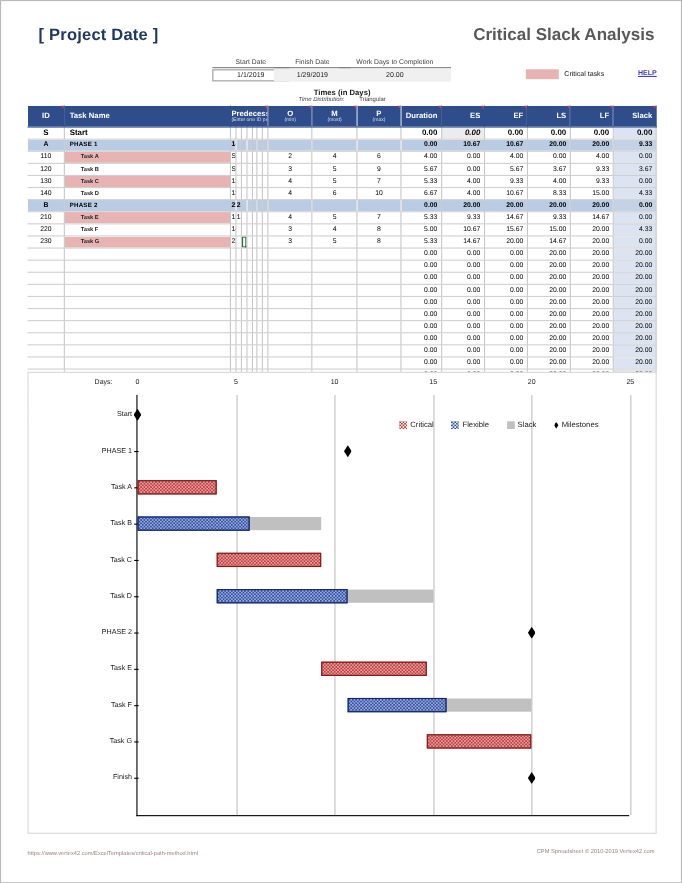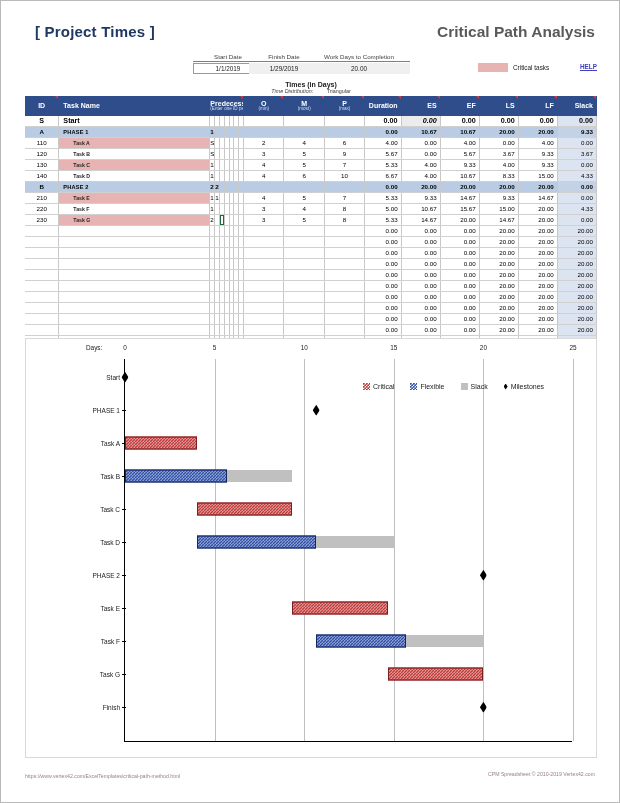--- a/index.html
+++ b/index.html
@@ -222,22 +222,22 @@
     position: absolute; right: 24px; top: 770px;
     font-size: 5.2px; color: #9a8080;
   }
 </style>
 </head>
 <body>
 
 <div id="page">
 
   <div id="header">
-    <div id="project-name">[ Project Times ]</div>
-    <div id="doc-title">Critical Path Analysis</div>
+    <div id="project-name">[ Project Date ]</div>
+    <div id="doc-title">Critical Slack Analysis</div>
 
     <div class="hdr-field" style="left:192px; top:52px; width:70px;">
       <div class="hdr-label">Start Date</div>
       <div class="hdr-value val-input">1/1/2019</div>
     </div>
 
     <div class="hdr-field" style="left:248px; top:52px; width:70px;">
       <div class="hdr-label">Finish Date</div>
       <div class="hdr-value val-calc">1/29/2019</div>
     </div>

